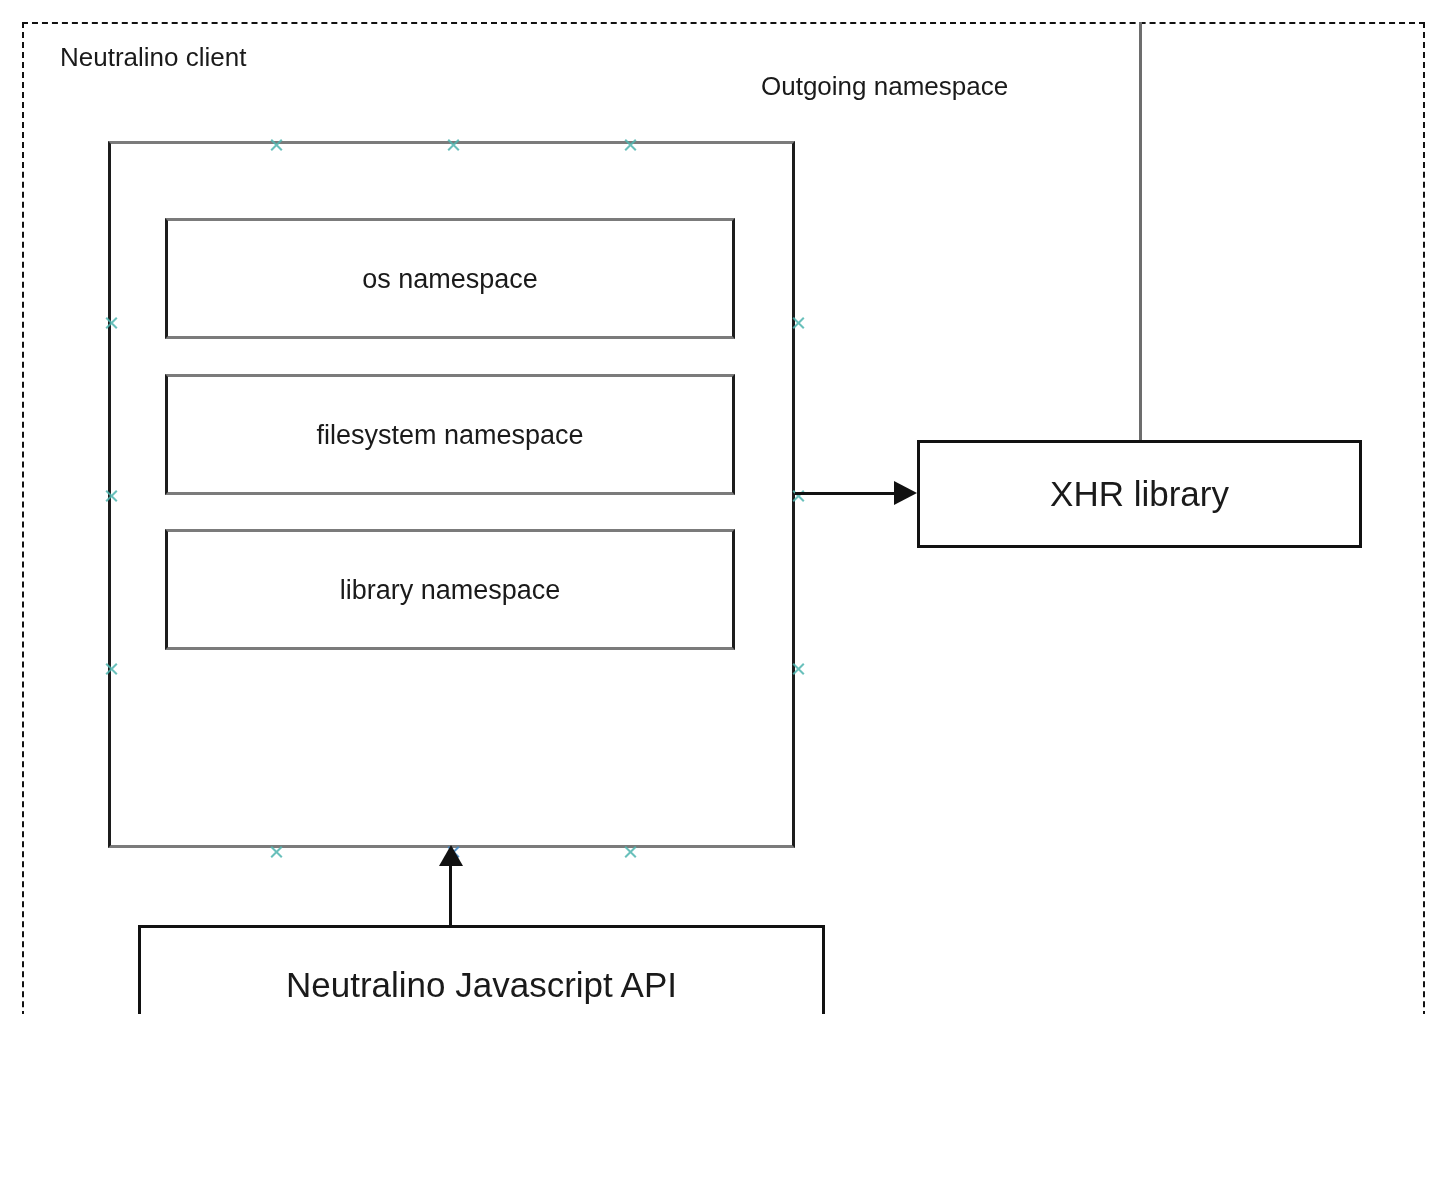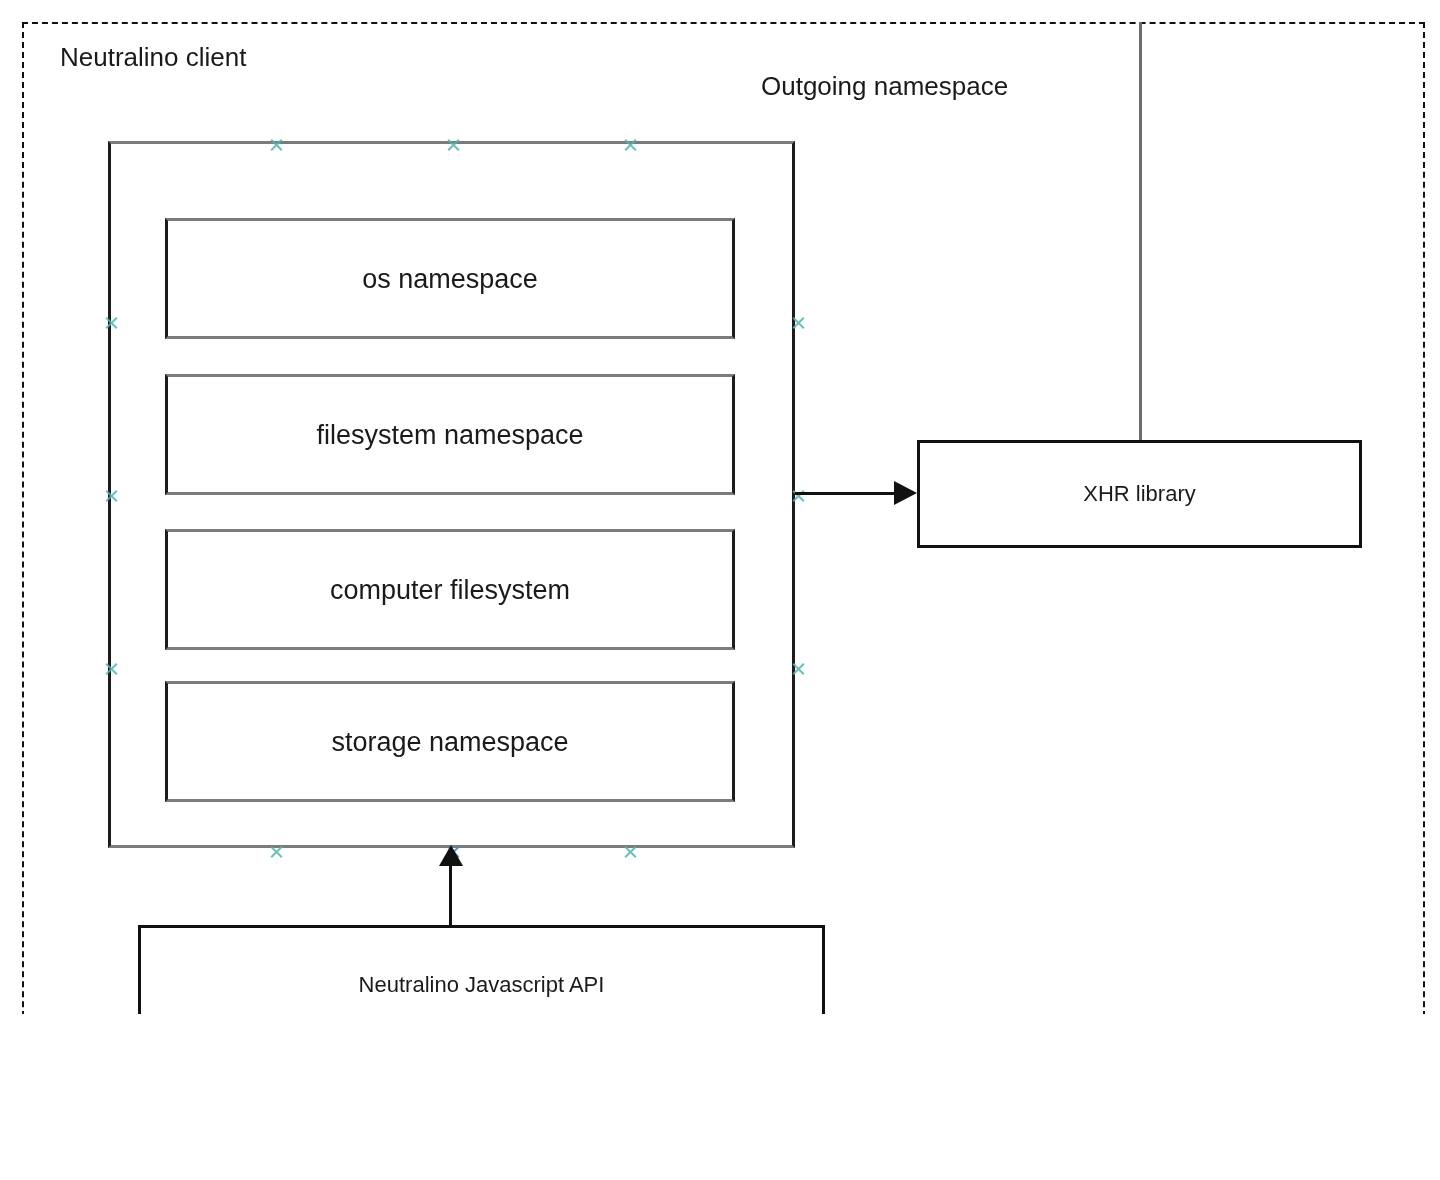--- a/index.html
+++ b/index.html
@@ -88,21 +88,21 @@
   .plain-box {
     position: absolute;
     box-sizing: border-box;
     border: 3px solid #111111;
     background: #ffffff;
     display: flex;
     align-items: center;
     justify-content: center;
   }
   .plain-box .box-label {
-    font-size: 22px;
+    font-size: 35px;
     color: #1a1a1a;
     line-height: 32px;
     white-space: nowrap;
   }
   .box-js-api {
     left: 108px;
     top: 925px;
     width: 687px;
     height: 119px;
     margin-left: 30px;
@@ -230,26 +230,23 @@
 
   <div class="ns-box ns-os">
     <span class="ns-label">os namespace</span>
   </div>
 
   <div class="ns-box ns-filesystem">
     <span class="ns-label">filesystem namespace</span>
   </div>
 
   <div class="ns-box ns-computer">
-    <span class="ns-label">computer filesystem</span>
-  </div>
-
-  <div class="ns-box ns-storage">
-    <span class="ns-label">storage namespace</span>
-  </div>
+    <span class="ns-label">library namespace</span>
+  </div>
+
 
   <div class="plain-box box-xhr">
     <span class="box-label">XHR library</span>
   </div>
 
   <div class="plain-box box-js-api">
     <span class="box-label">Neutralino Javascript API</span>
   </div>
 
   <div class="arrow-h-shaft"></div>

